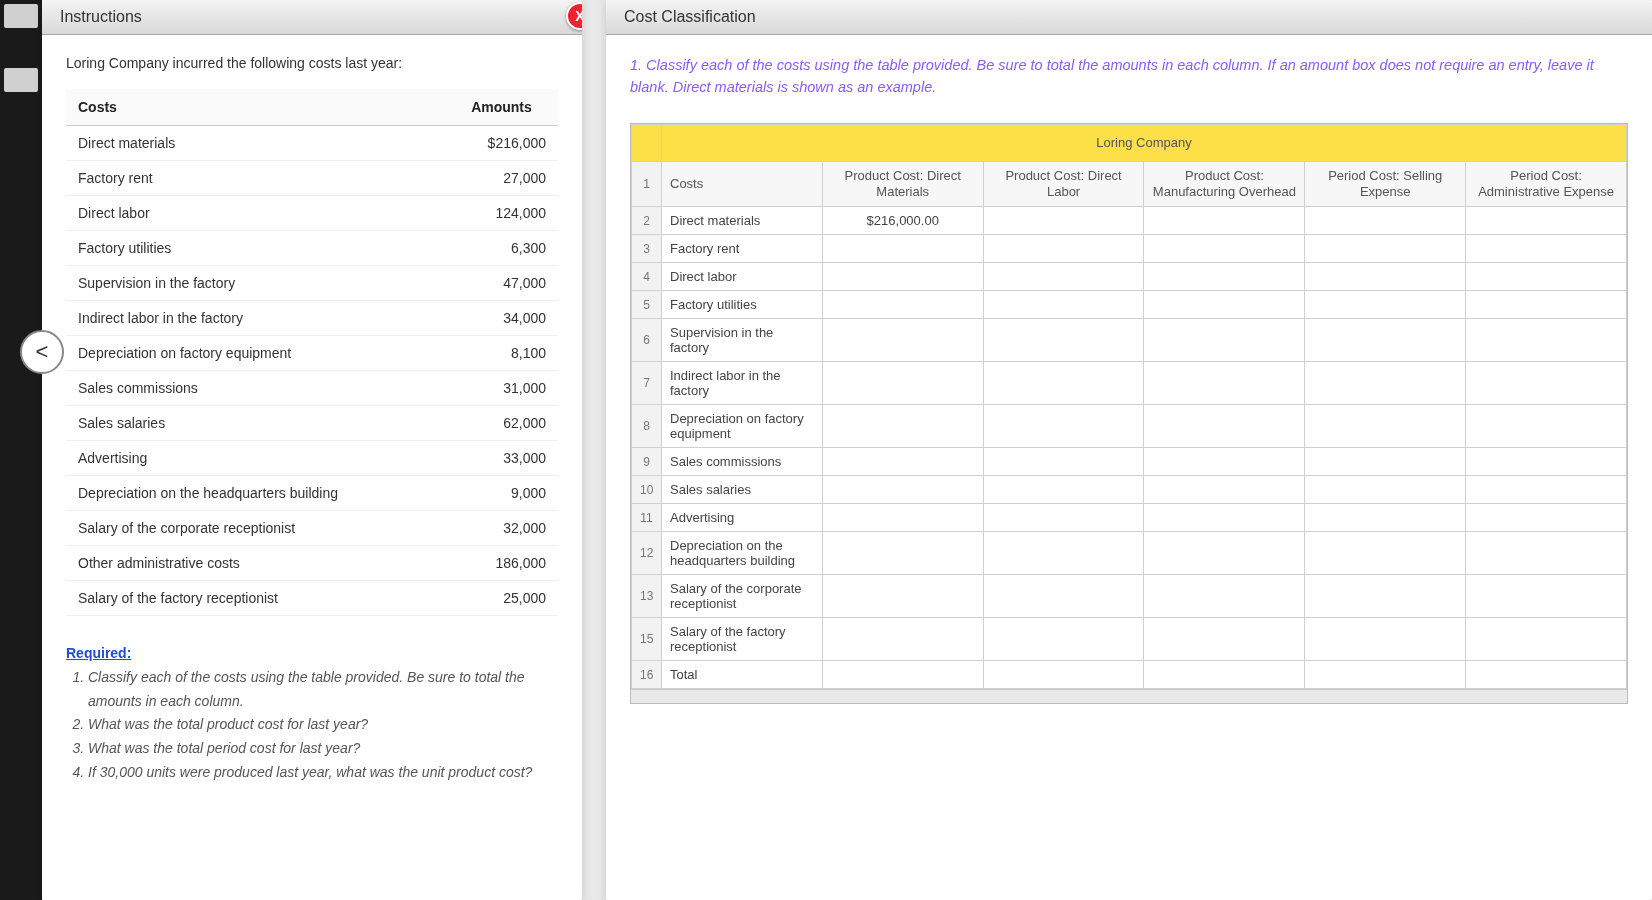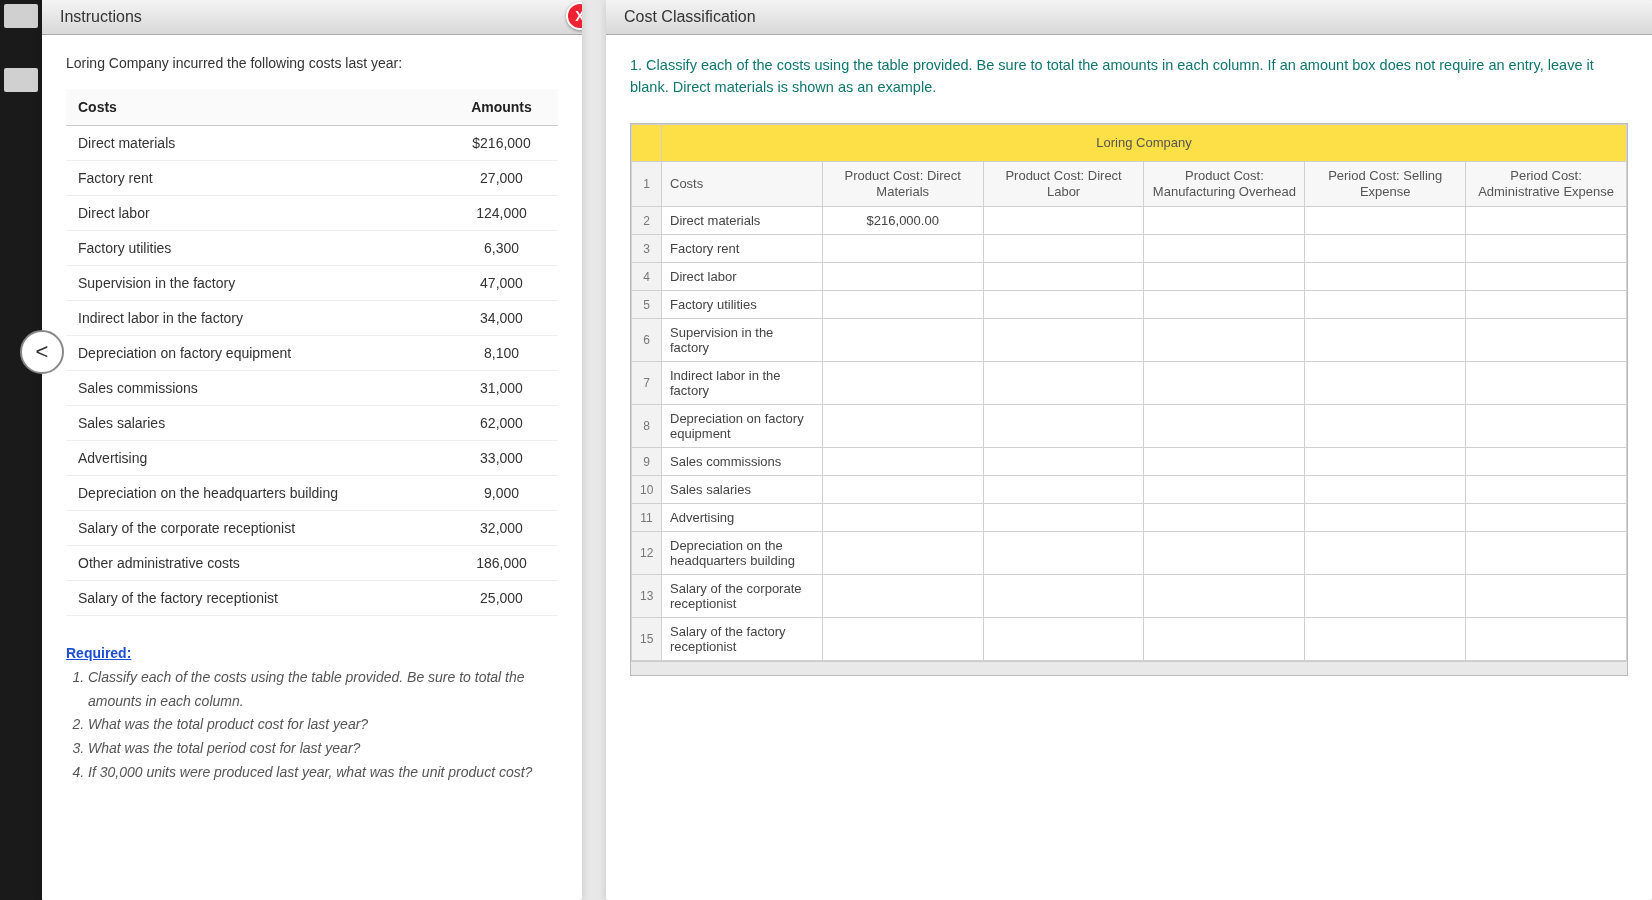--- a/index.html
+++ b/index.html
@@ -91,26 +91,26 @@
       color: #222;
       font-weight: bold;
       background: #fafafa;
     }
     .costs-table th:last-child { text-align: center; }
     .costs-table td {
       padding: 9px 12px;
       border-bottom: 1px solid #eee;
       color: #333;
     }
-    .costs-table td:last-child { text-align: center; }
+    .costs-table td:last-child { text-align: right; }
     .required-block { margin-top: 26px; font-size: 14px; color: #555; font-style: italic; line-height: 1.7; }
     .required-block .req-hdr { color: #1d4ed8; text-decoration: underline; font-weight: bold; font-style: normal; }
     .required-block ol { list-style: decimal; padding-left: 22px; }
 
-    .task-instr { font-size: 14.5px; color: #0f766e; margin-bottom: 24px; line-height: 1.5; }
+    .task-instr { font-style: italic; font-size: 14.5px; color: #8b5cf6; margin-bottom: 24px; line-height: 1.5; }
 
     .sheet-wrap {
       border: 1px solid #bbb;
       overflow-x: auto;
     }
     .sheet {
       border-collapse: collapse;
       width: 100%;
       font-size: 13px;
       color: #444;
@@ -388,19 +388,28 @@
               </tr>
               <tr>
                 <td class="rownum">15</td>
                 <td class="costcol">Salary of the factory receptionist</td>
                 <td class="valcol cell-input"></td>
                 <td class="valcol cell-input"></td>
                 <td class="valcol cell-input"></td>
                 <td class="valcol cell-input"></td>
                 <td class="valcol cell-input"></td>
               </tr>
+              <tr>
+                <td class="rownum">16</td>
+                <td class="costcol">Total</td>
+                <td class="valcol cell-input"></td>
+                <td class="valcol cell-input"></td>
+                <td class="valcol cell-input"></td>
+                <td class="valcol cell-input"></td>
+                <td class="valcol cell-input"></td>
+              </tr>
             </tbody>
         </table>
         <div class="bottom-scroll"></div>
       </div>
     </div>
   </div>
 </div>
 
 </body></html>

